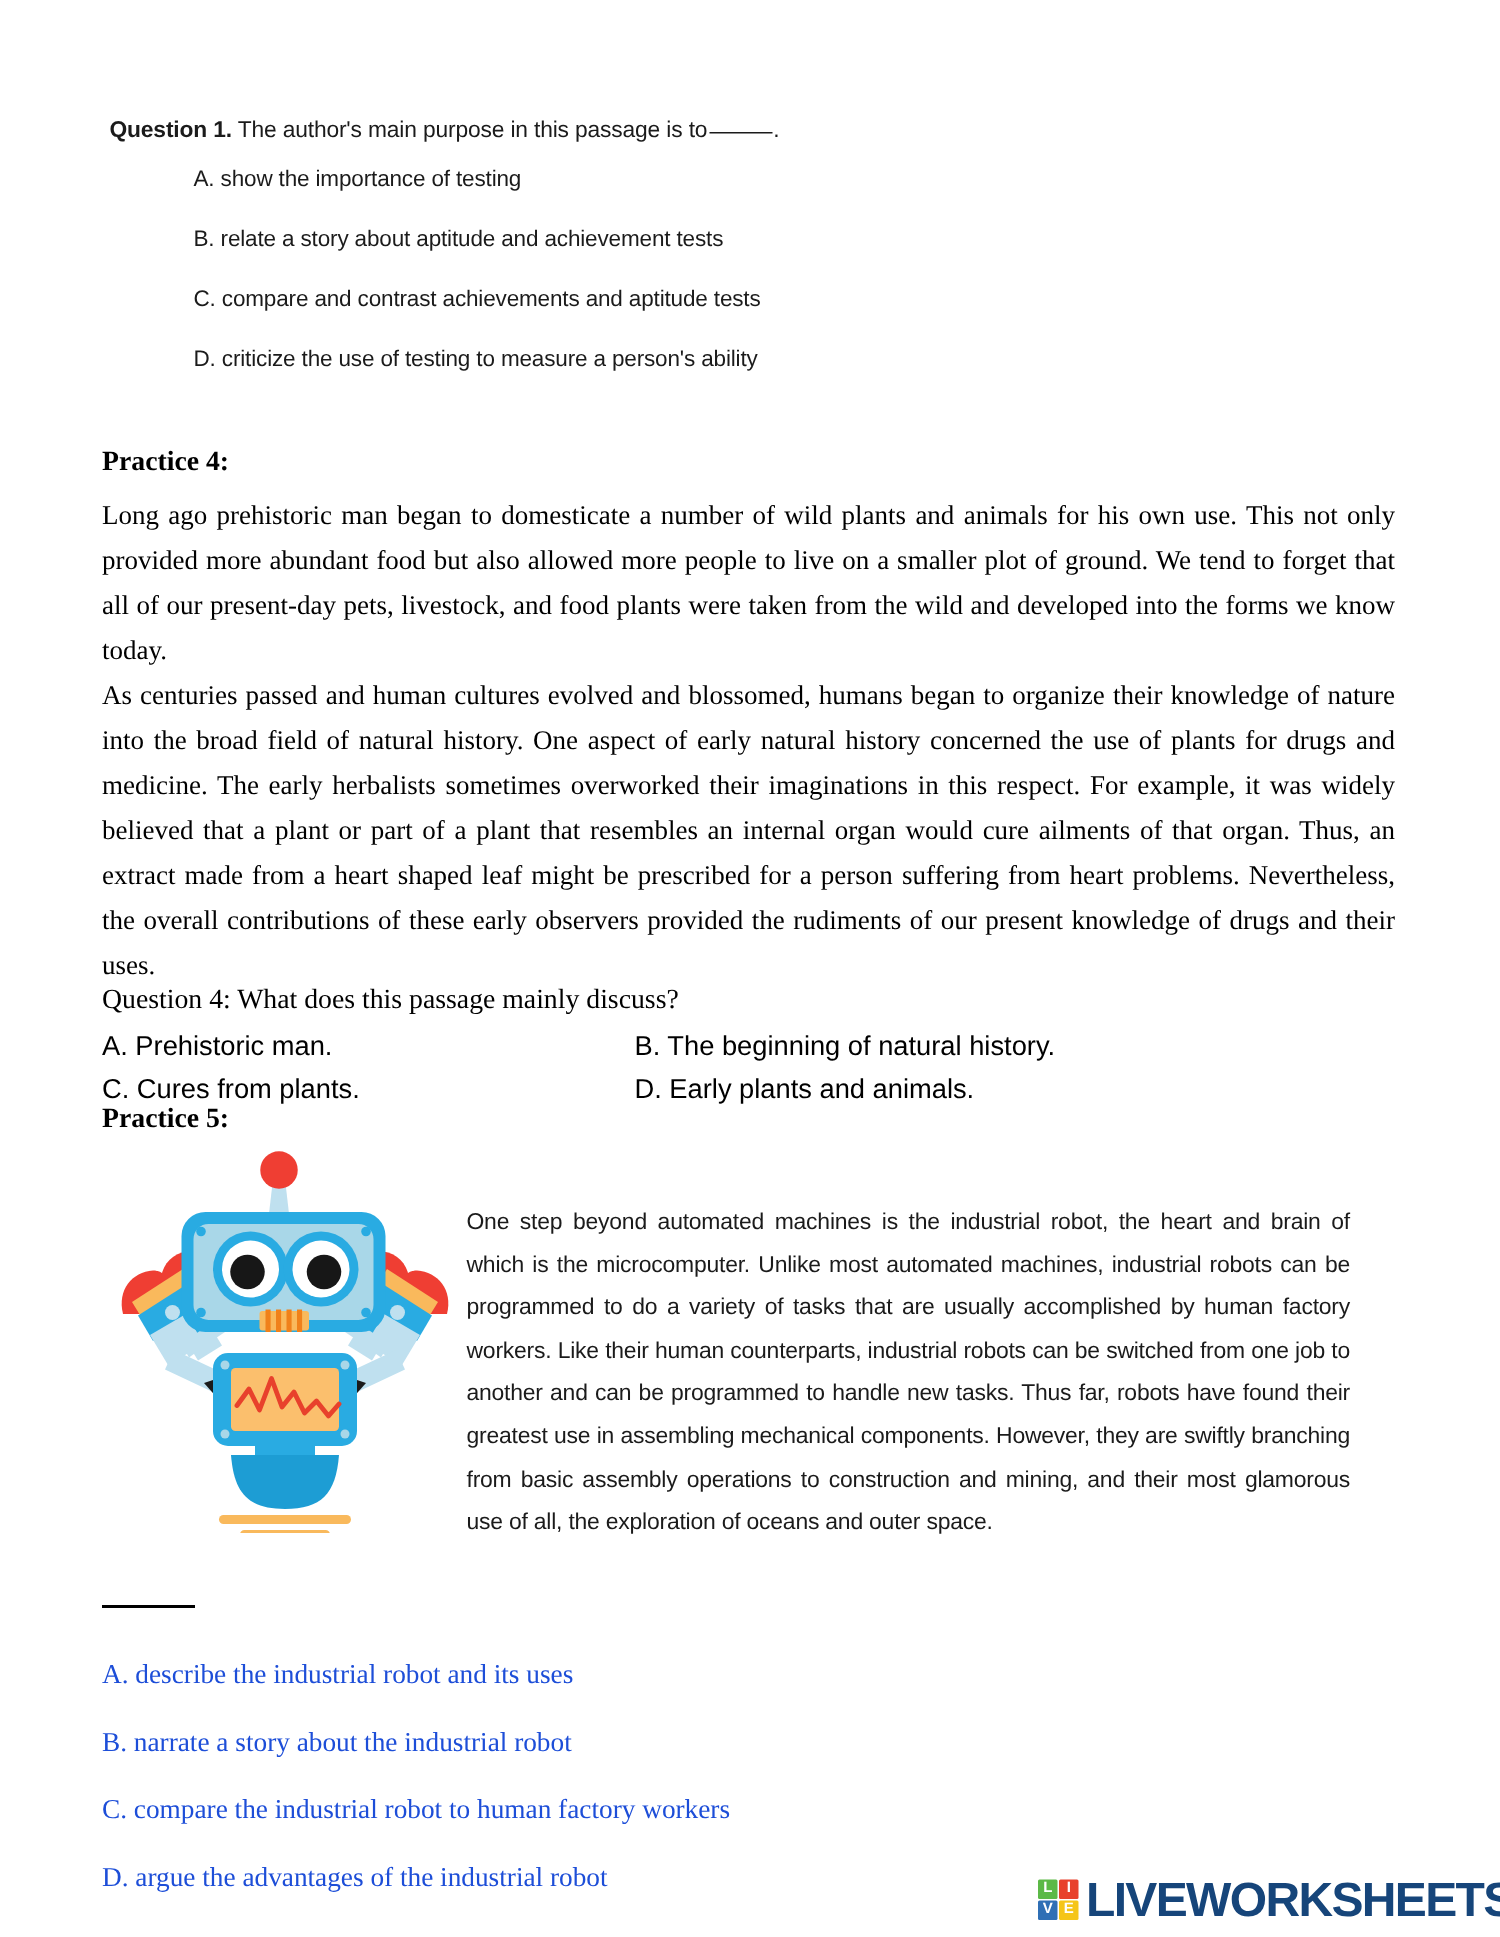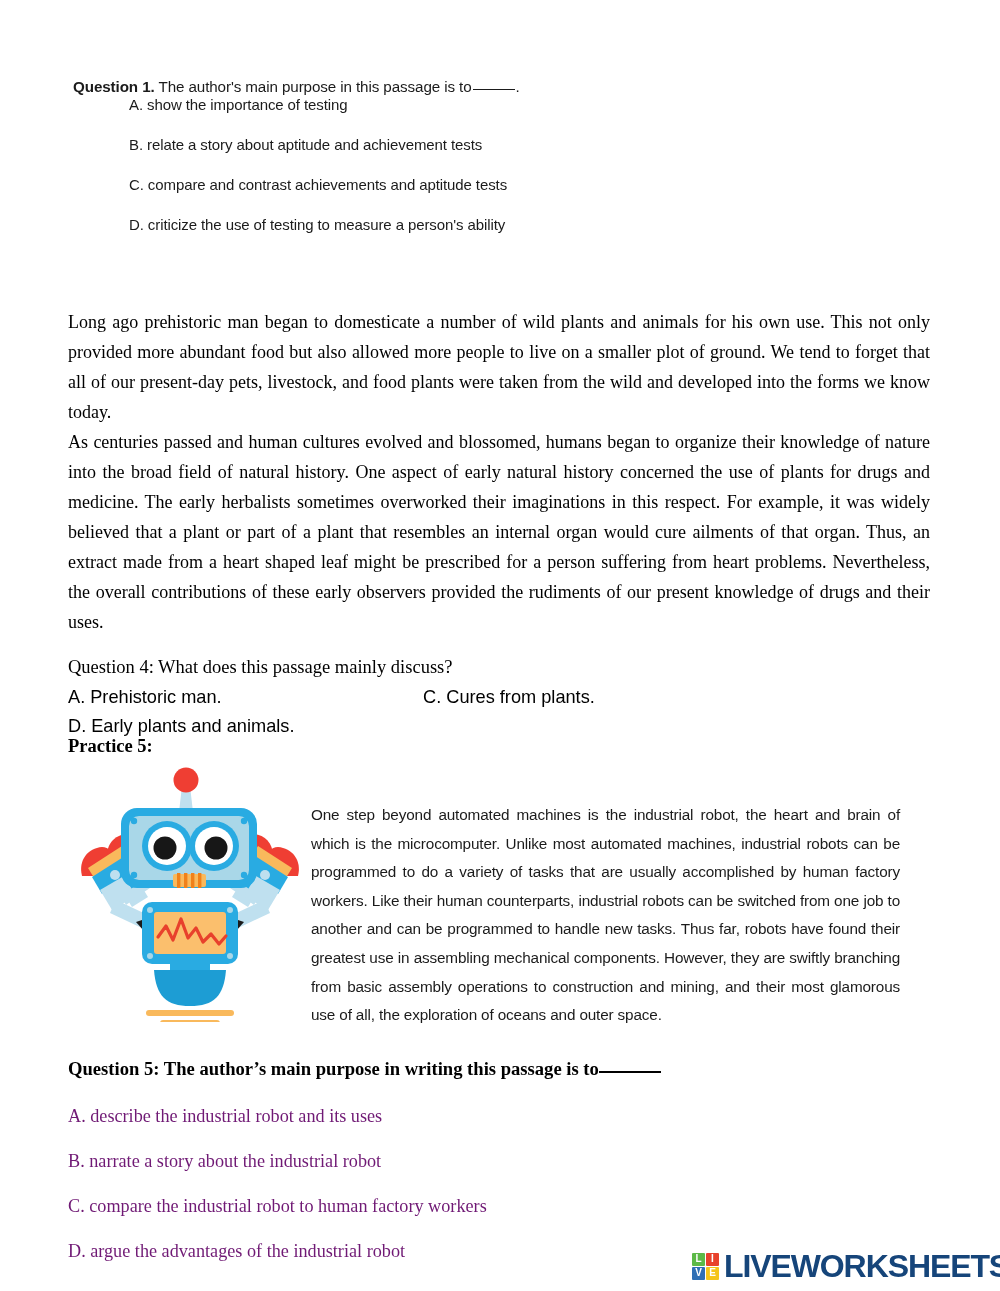--- a/index.html
+++ b/index.html
@@ -42,20 +42,21 @@
     font-weight: bold;
   }
   .q1-blank {
     display: inline-block;
     width: 42px;
     border-bottom: 1.6px solid #1b1b1b;
     vertical-align: 2px;
     margin: 0 1px;
   }
   .q1-options {
+    margin-top: 15px;
     padding-left: 56px;
   }
   .q1-option {
     font-size: 15px;
     line-height: 1.2;
     margin-bottom: 22px;
     letter-spacing: -0.1px;
   }
 
   
@@ -159,21 +160,21 @@
   }
   .q5-blank {
     display: inline-block;
     width: 62px;
     border-bottom: 2px solid #000;
     vertical-align: 2px;
   }
   .q5-option {
     font-family: "Liberation Serif", serif;
     font-size: 18.2px;
-    color: #701a75;
+    color: #1d4ed8;
     margin-top: 23px;
     line-height: 22px;
   }
   .q5-option:first-of-type { margin-top: 26px; }
 
   
   .footer-logo {
     position: absolute;
     left: 692px;
     top: 1248px;
@@ -219,28 +220,30 @@
     </div>
     <div class="q1-options">
       <div class="q1-option">A. show the importance of testing</div>
       <div class="q1-option">B. relate a story about aptitude and achievement tests</div>
       <div class="q1-option">C. compare and contrast achievements and aptitude tests</div>
       <div class="q1-option">D. criticize the use of testing to measure a person's ability</div>
     </div>
   </div>
 
   <div class="practice4">
+    <div class="serif-head">Practice 4:</div>
     <p class="para first">Long ago prehistoric man began to domesticate a number of wild plants and animals for his own use.  This not only provided more abundant food but also allowed more people to live on a smaller plot of ground. We tend to forget that all of our present-day pets, livestock, and food plants were taken from the wild and developed into the forms we know today.</p>
     <p class="para">As centuries passed and human cultures evolved and blossomed, humans began to organize their knowledge of nature into the broad field of natural history. One aspect of early natural history concerned the use of plants for drugs and medicine. The early herbalists sometimes overworked their imaginations in this respect. For example, it was widely believed that a plant or part of a plant that resembles an internal organ would cure ailments of that organ. Thus, an extract made from a heart shaped leaf might be prescribed for a person suffering from heart problems. Nevertheless, the overall contributions of these early observers provided the rudiments of our present knowledge of drugs and their uses.</p>
   </div>
 
   <div class="q4-block">
     <div class="q4-stem">Question 4:  What does this passage mainly discuss?</div>
     <div class="q4-grid">
       <div>A. Prehistoric man.</div>
+      <div>B. The beginning of natural history.</div>
       <div>C. Cures from plants.</div>
       <div>D. Early plants and animals.</div>
     </div>
   </div>
 
   <div class="serif-head practice5-head">Practice 5:</div>
 
   <div class="robot-wrap">
     <svg viewBox="0 0 232 258" xmlns="http://www.w3.org/2000/svg" aria-hidden="true">
 
@@ -332,21 +335,21 @@
         <rect x="86" y="256" width="60" height="6" rx="3" fill="#f9b95c"></rect>
         <rect x="101" y="266" width="30" height="6" rx="3" fill="#f9b95c"></rect>
       </g>
     </svg>
   </div>
 
   <div class="p5-text">One step beyond automated machines is the industrial robot, the heart and brain of which is the microcomputer. Unlike most automated machines, industrial robots can be programmed to do a variety of tasks that are usually accomplished by human factory workers. Like their human counterparts, industrial robots can be switched from one job to another and can be programmed to handle new tasks. Thus far, robots have found their greatest use in assembling mechanical components. However, they are swiftly branching from basic assembly operations to construction and mining, and their most glamorous use of all, the exploration of oceans and outer space.</div>
 
   <div class="q5-block">
     <div class="q5-stem">
-      <span>Question 5: The author’s main purpose in writing this passage is to</span><span class="q5-blank"></span>
+      <span class="q5-blank"></span>
     </div>
     <div class="q5-option">A. describe the industrial robot and its uses</div>
     <div class="q5-option">B. narrate a story about the industrial robot</div>
     <div class="q5-option">C. compare the industrial robot to human factory workers</div>
     <div class="q5-option">D. argue the advantages of the industrial robot</div>
   </div>
 
   <div class="footer-logo">
     <div class="logo-mark">
       <span class="logo-tile" style="background: rgb(92, 185, 71);">L</span>

